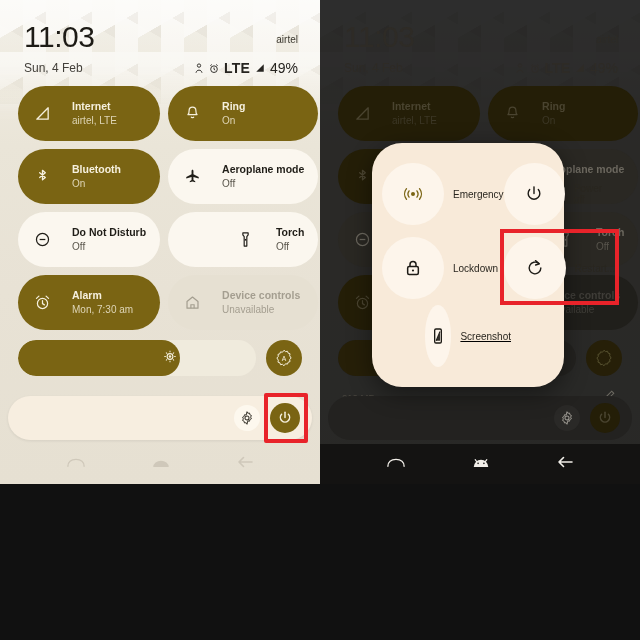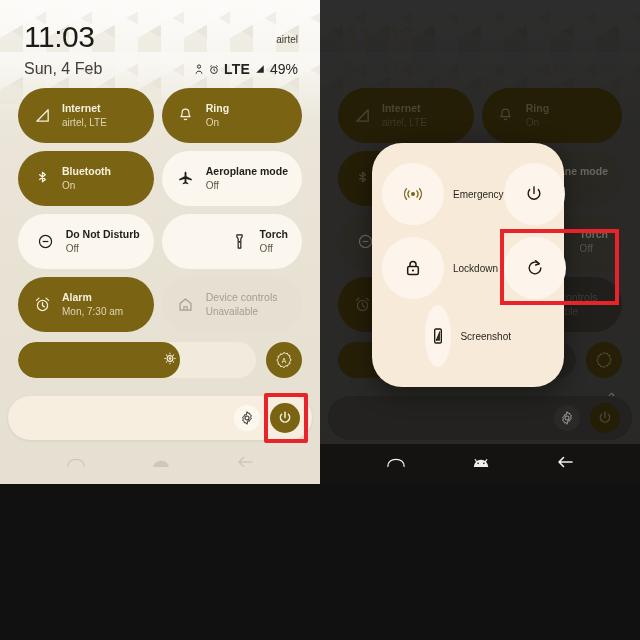--- a/index.html
+++ b/index.html
@@ -36,42 +36,42 @@
 
   .qs { position: absolute; inset: 0; padding: 0 14px; }
 
   
   .clockrow { display: flex; align-items: flex-start; justify-content: space-between;
               padding: 22px 8px 0 10px; }
   .clock { font-size: 30px; letter-spacing: -.5px; color: #1d1b16; font-weight: 400; line-height: 1; }
   .carrier { font-size: 10px; color: #3b382f; padding-top: 12px; }
   .daterow { display: flex; align-items: center; justify-content: space-between;
              padding: 8px 8px 0 10px; }
-  .date { font-size: 16px; color: #43403a; }
+  .date { font-size: 12px; color: #43403a; }
   .sysicons { display: flex; align-items: center; gap: 5px; font-size: 14px; color: #262420; }
   .sysicons svg { display: block; }
 
   
   .tiles { display: grid; grid-template-columns: 1fr 1fr; gap: 8px; padding: 10px 4px 0 4px; }
   .tile { height: 55px; border-radius: 28px; display: flex; align-items: center;
-          gap: 10px; padding: 0 14px; }
+          gap: 20px; padding: 0 14px; }
   .tile .ic { width: 20px; flex: 0 0 20px; display: flex; align-items: center; justify-content: center; }
   .tile .tx { display: flex; flex-direction: column; justify-content: center; min-width: 0; }
   .tile .t1 { font-size: 10.5px; font-weight: bold; line-height: 1.25; white-space: nowrap; }
   .tile .t2 { font-size: 10px; line-height: 1.3; white-space: nowrap; }
 
   .tile.on  { background: #7a6413; }
   .tile.on .t1, .tile.on .ic { color: #f6f0de; }
   .tile.on .t2 { color: #ded5b6; }
   .tile.off { background: #fbf7ef; justify-content: flex-end; }
   .tile.off .t1, .tile.off .ic { color: #201e18; }
   .tile.off .t2 { color: #5a564c; }
   .tile.dim { background: #e6e0d2; }
   .tile.dim .t1, .tile.dim .ic, .tile.dim .t2 { color: #a49e90; }
-  .tile.dim .t1 { font-weight: normal; }
+  .tile.dim .t1 { font-weight: bold; }
 
   
   .brightrow { display: flex; align-items: center; gap: 10px; padding: 10px 4px 0 4px; }
   .slider { position: relative; flex: 1; height: 36px; border-radius: 20px; background: #f0ebdd; overflow: hidden; }
   .slider .fill { position: absolute; left: 0; top: 0; bottom: 0; background: #7a6413; border-radius: 20px; }
   .slider .knob { position: absolute; top: 50%; transform: translate(-50%,-50%); color: #f5f0dd; }
   .autob { width: 36px; height: 36px; border-radius: 50%; background: #7a6413;
            display: flex; align-items: center; justify-content: center; color: #f6f0de; flex: 0 0 36px; }
 
   
@@ -121,21 +121,21 @@
   .dialog {
     position: absolute; left: 52px; top: 143px; width: 192px;
     background: #f8ead9; border-radius: 30px; padding: 16px 10px 18px 10px;
     box-shadow: 0 6px 24px rgba(0,0,0,.45);
   }
   .dgrid { display: grid; grid-template-columns: 1fr 1fr; row-gap: 6px; }
   .dcell { display: flex; flex-direction: row; align-items: center; gap: 9px; padding: 4px 0 2px 0; }
   .dcirc { width: 62px; height: 62px; border-radius: 50%; background: #fdf5eb;
            display: flex; align-items: center; justify-content: center; color: #1d1b16; }
   .dlabel { font-size: 10px; color: #29261f; }
-  .dsingle { display: flex; justify-content: center; }
+  .dsingle { display: flex; justify-content: center; text-decoration: underline; }
   .dsingle .dcell { width: 50%; }
 </style>
 </head>
 <body>
 
 <div class="stage">
 
   <div class="panel" id="panel-left">
     <div class="wallpaper">
       <div class="cubes"></div>

